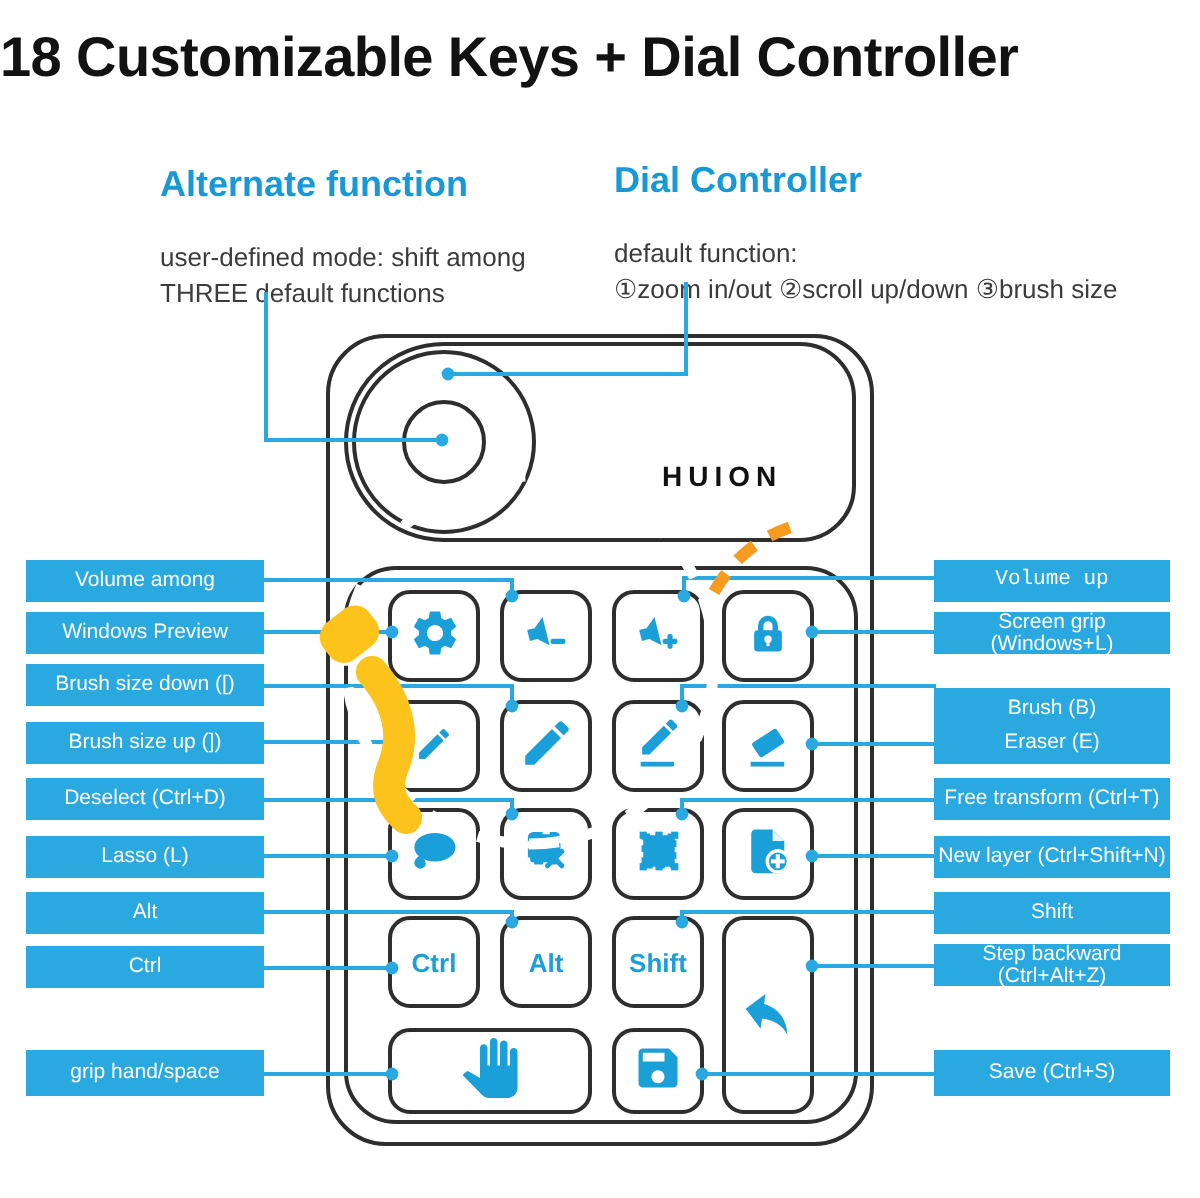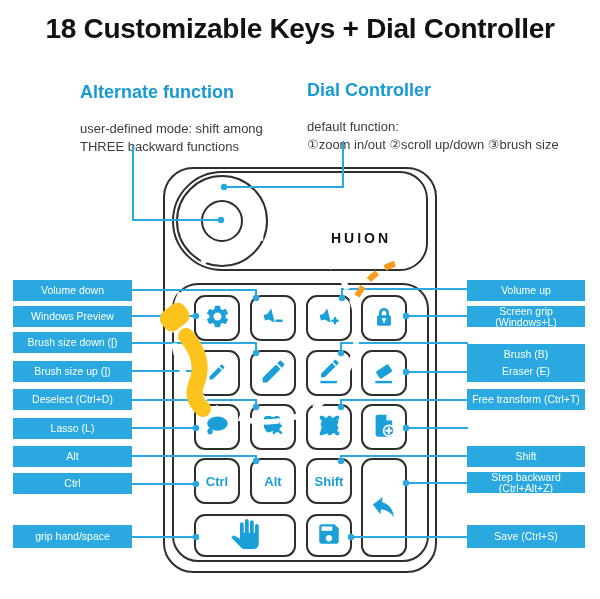--- a/index.html
+++ b/index.html
@@ -1,17 +1,17 @@
 <!DOCTYPE html>
 <html><head>
 <meta charset="utf-8">
 <style>
   html,body{margin:0;padding:0;background:#fff;font-family:"Liberation Sans","DejaVu Sans",sans-serif;}
   .stage{position:relative;width:600px;height:599px;background:#fff;overflow:hidden;}
-  .title{position:absolute;top:13px;left:0;width:100%;text-align:center;font-size:28px;font-weight:bold;color:#121212;letter-spacing:-0.3px;}
+  .title{position:absolute;top:13px;left:0;width:100%;text-align:left;font-size:28px;font-weight:bold;color:#121212;letter-spacing:-0.3px;}
   .co{position:absolute;}
   .co-left{left:80px;top:82px;}
   .co-right{left:307px;top:80px;}
   .co-h{font-size:18px;font-weight:bold;color:#1899d6;margin-bottom:17px;}
   .co-t{font-size:13px;color:#3c3c3c;line-height:17.5px;}
   .outline{position:absolute;border:2px solid #2e2e2e;background:#fff;box-sizing:content-box;}
   .device{left:163px;top:167px;width:270px;height:402px;border-radius:30px;}
   .pill{left:172px;top:171px;width:252px;height:96px;border-radius:50px 28px 28px 50px;}
   .dial-outer{left:176px;top:175px;width:88px;height:88px;border-radius:50%;}
   .dial-inner{left:201px;top:200px;width:38px;height:38px;border-radius:50%;}
@@ -28,21 +28,21 @@
 </head>
 <body>
 
 <div class="stage">
 
   <div class="title">18 Customizable Keys + Dial Controller</div>
 
   <div class="co co-left">
     <div class="co-h">Alternate function</div>
     <div class="co-t">user-defined mode: shift among</div>
-    <div class="co-t">THREE backward functions</div>
+    <div class="co-t">THREE default functions</div>
   </div>
 
   <div class="co co-right">
     <div class="co-h">Dial Controller</div>
     <div class="co-t">default function:</div>
     <div class="co-t">①zoom in/out ②scroll up/down ③brush size</div>
   </div>
 
   <div class="outline device"></div>
   <div class="outline pill"></div>
@@ -164,35 +164,36 @@
     <span><svg width="30" height="30" viewBox="0 0 24 24">
           <path d="M23 5.5V20c0 2.2-1.8 4-4 4h-7.3c-1.08 0-2.1-.43-2.85-1.19L1 14.83s1.26-1.23 1.3-1.25c.22-.19.49-.29.79-.29.22 0 .42.06.6.16.04.01 4.31 2.46 4.31 2.46V4c0-.83.67-1.5 1.5-1.5S11 3.17 11 4v7h1V1.5c0-.83.67-1.5 1.5-1.5S15 .67 15 1.5V11h1V2.5c0-.83.67-1.5 1.5-1.5s1.5.67 1.5 1.5V11h1V5.5c0-.83.67-1.5 1.5-1.5s1.5.67 1.5 1.5z"></path>
         </svg></span>
   </div>
   <div class="key" style="left:306px;top:514px;height:39px;">
     <span><svg width="26" height="26" viewBox="0 0 24 24">
           <path d="M17 3H5c-1.11 0-2 .9-2 2v14c0 1.1.89 2 2 2h14c1.1 0 2-.9 2-2V7l-4-4zm-5 16c-1.66 0-3-1.34-3-3s1.34-3 3-3 3 1.34 3 3-1.34 3-3 3zm3-10H5V5h10v4z"></path>
         </svg></span>
   </div>
 
-  <div class="lab" style="left:13px;top:280px;">Volume down</div>
+  <div class="lab" style="left:13px;top:280px;">Volume among</div>
   <div class="lab" style="left:13px;top:306px;">Windows Preview</div>
   <div class="lab" style="left:13px;top:332px;">Brush size down ([)</div>
   <div class="lab" style="left:13px;top:361px;">Brush size up (])</div>
   <div class="lab" style="left:13px;top:389px;text-align:center;">Deselect (Ctrl+D)</div>
   <div class="lab" style="left:13px;top:418px;">Lasso (L)</div>
   <div class="lab" style="left:13px;top:446px;">Alt</div>
   <div class="lab" style="left:13px;top:473px;">Ctrl</div>
   <div class="lab" style="left:13px;top:525px;height:23px;">grip hand/space</div>
 
-  <div class="lab lab-r" style="left:467px;top:280px;">Volume up</div>
+  <div class="lab lab-r" style="left:467px;top:280px;font-family:Liberation Mono, monospace;">Volume up</div>
   <div class="lab lab-r" style="left:467px;top:306px;">Screen grip (Windows+L)</div>
   <div class="lab lab-r" style="left:467px;top:332px;margin-top:12px;">Brush (B)</div>
   <div class="lab lab-r" style="left:467px;top:361px;">Eraser (E)</div>
   <div class="lab lab-r" style="left:467px;top:389px;">Free transform (Ctrl+T)</div>
+  <div class="lab lab-r" style="left:467px;top:418px;">New layer (Ctrl+Shift+N)</div>
   <div class="lab lab-r" style="left:467px;top:446px;">Shift</div>
   <div class="lab lab-r" style="left:467px;top:472px;">Step backward (Ctrl+Alt+Z)</div>
   <div class="lab lab-r" style="left:467px;top:525px;height:23px;">Save (Ctrl+S)</div>
 
   <svg class="ov" width="600" height="599" viewBox="0 0 600 599">
     <g stroke="#29a9e0" stroke-width="2" fill="none">
       <polyline points="133,146 133,220 219,220"></polyline>
       <polyline points="343,141 343,187 226,187"></polyline>
       <polyline points="132,290 256,290 256,296"></polyline>
       <polyline points="132,316 195,316"></polyline>

